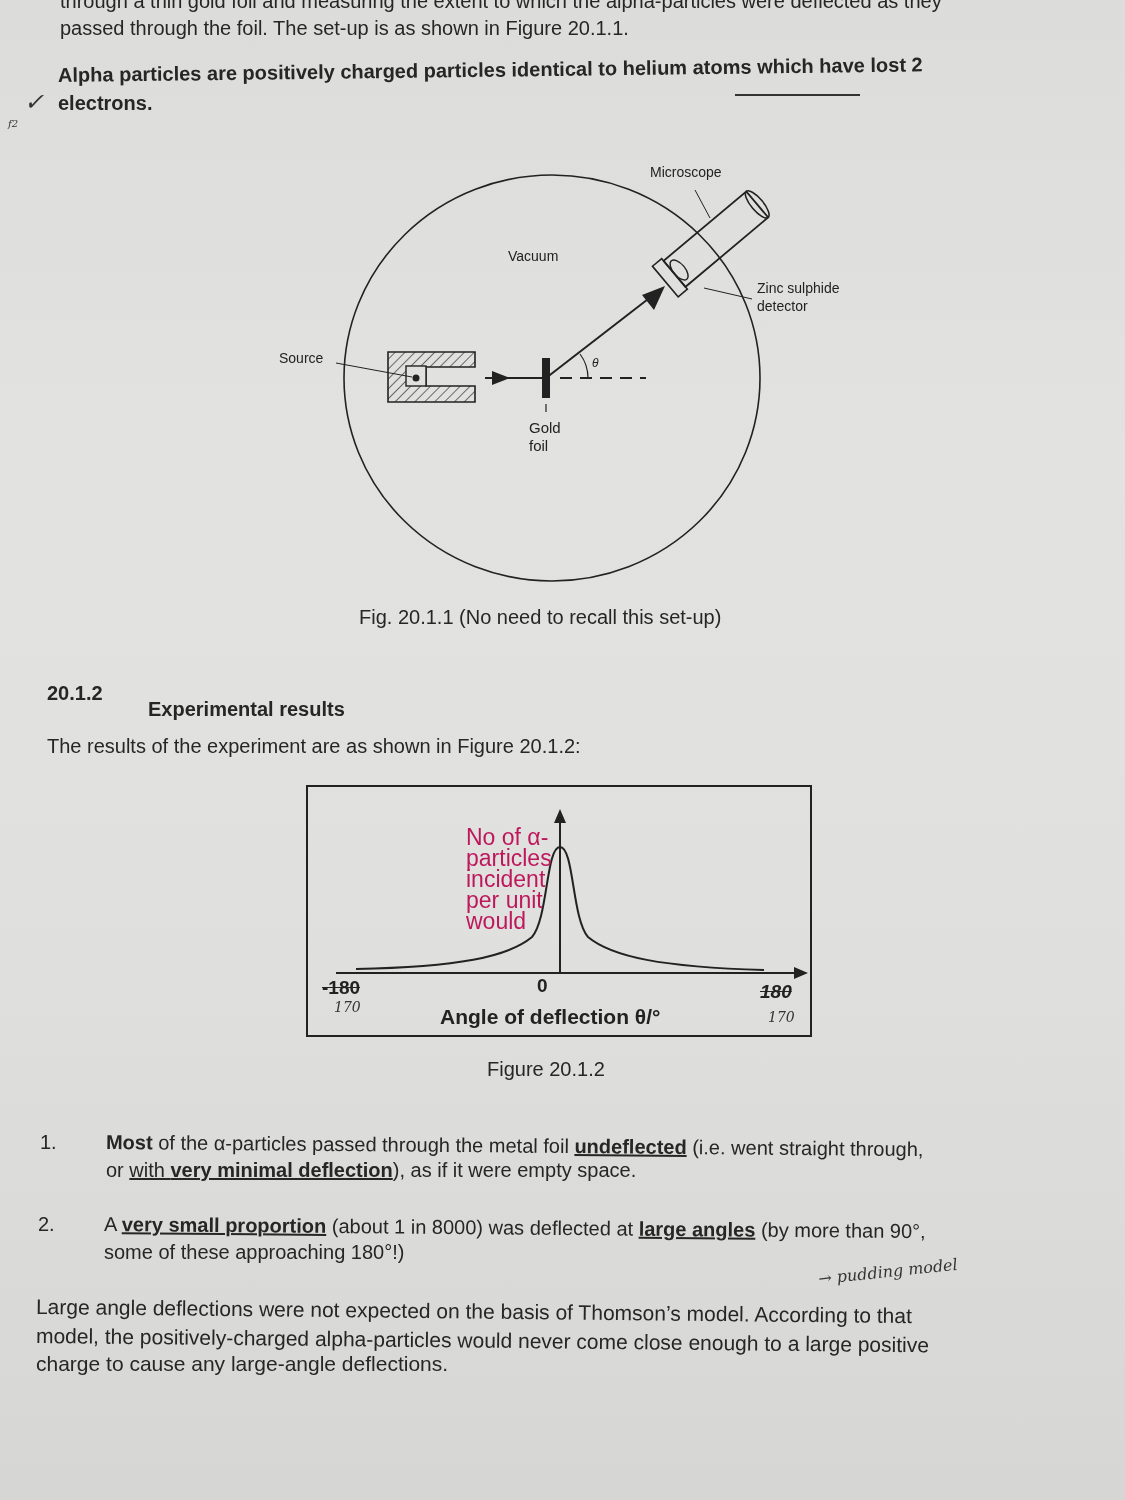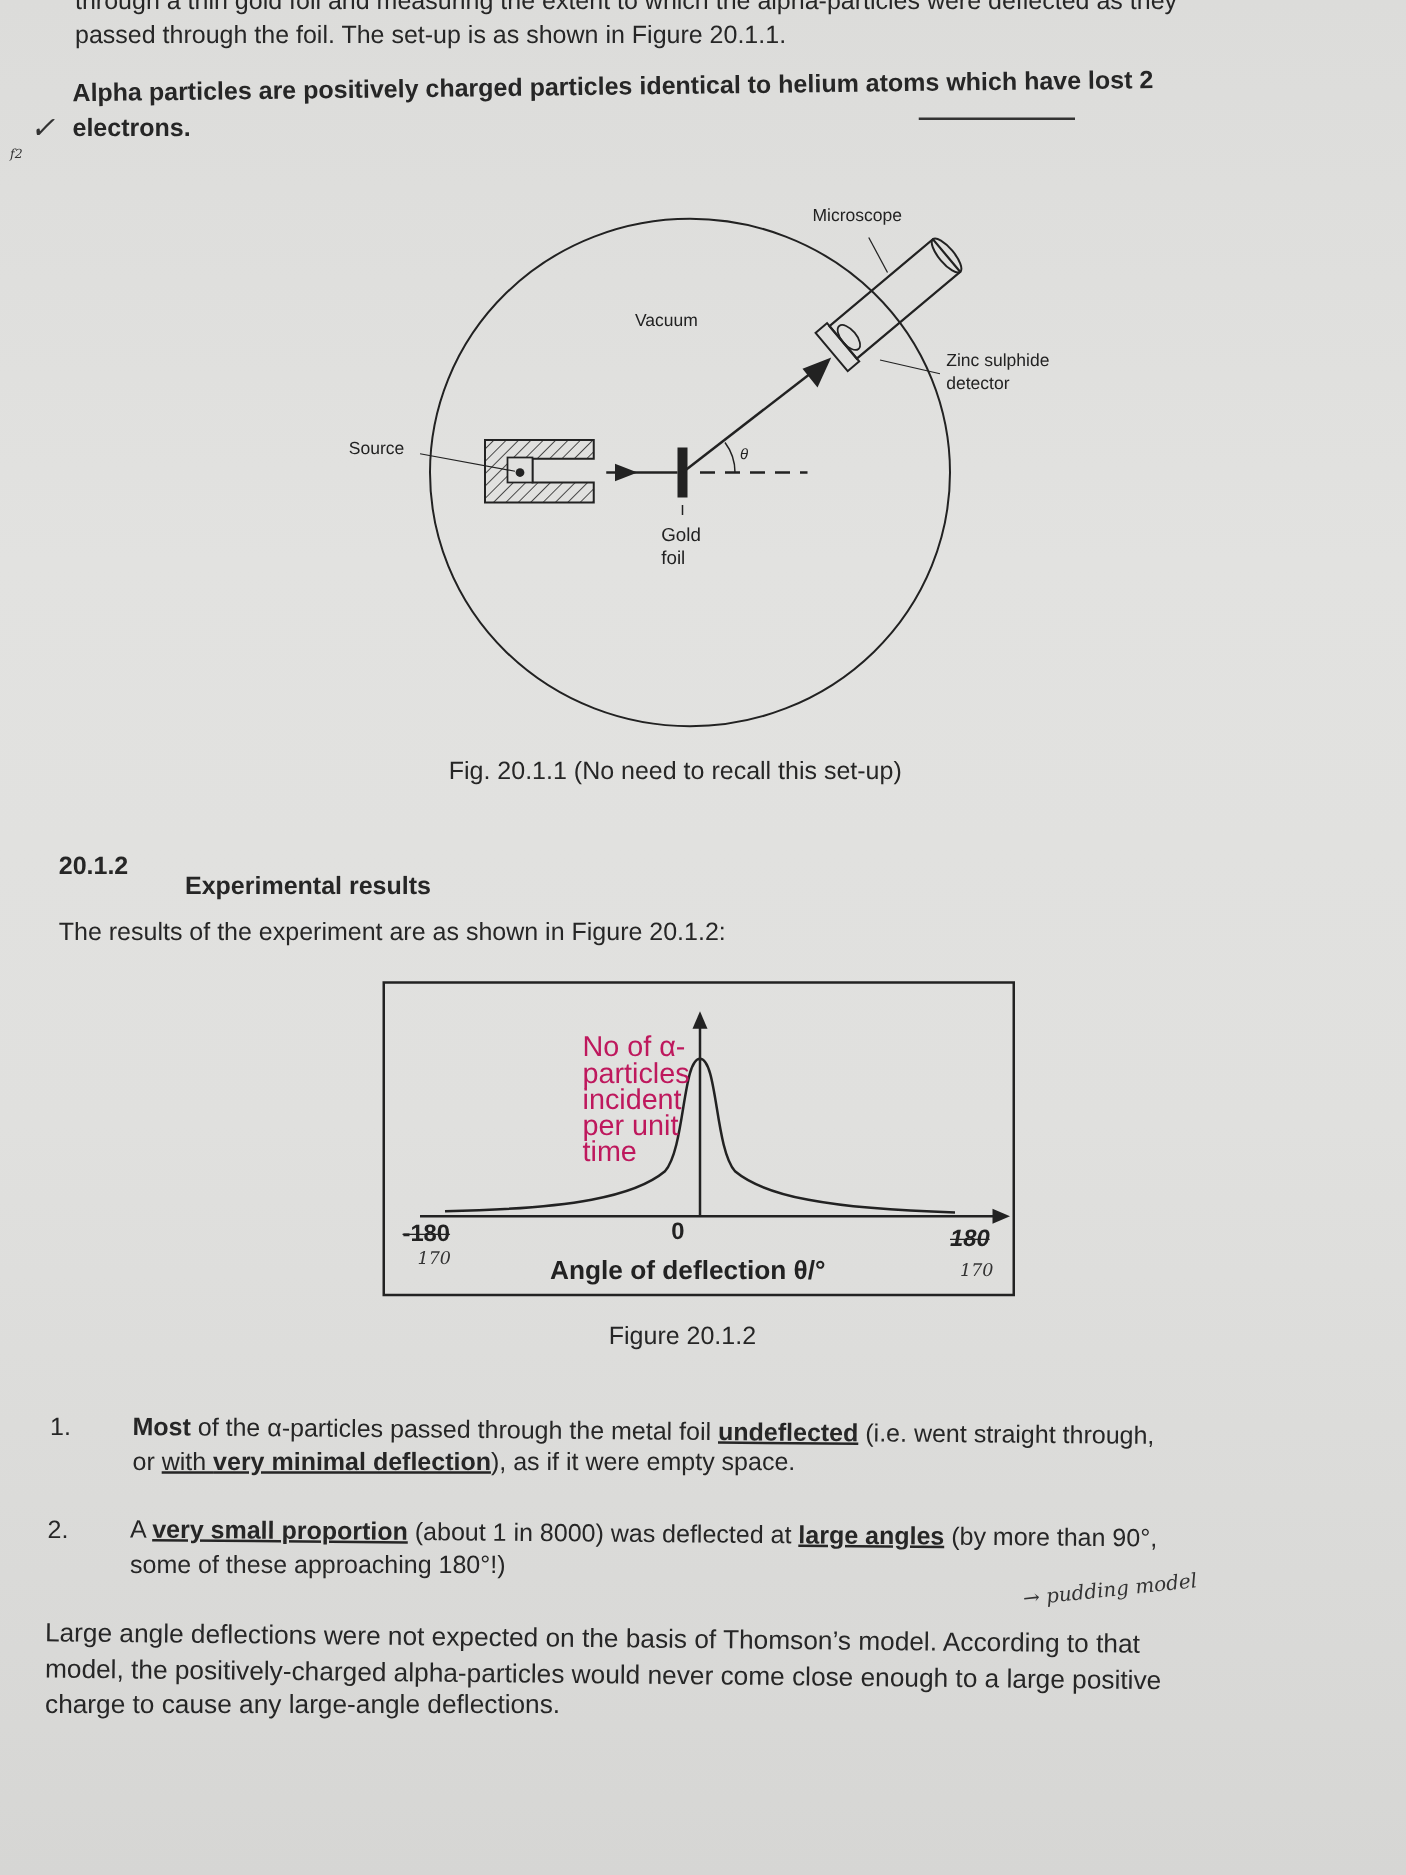--- a/index.html
+++ b/index.html
@@ -91,21 +91,21 @@
     <line x1="252" y1="186" x2="252" y2="34" stroke="#222" stroke-width="2"></line>
     <polygon points="252,22 246,36 258,36" fill="#222"></polygon>
 
     <path d="M48 182 C 150 180, 200 170, 224 150 C 240 132, 238 60, 252 60 C 266 60, 264 132, 280 150 C 304 170, 354 180, 456 183" fill="none" stroke="#222" stroke-width="2"></path>
   </svg>
   <div class="abs" style="left:158px;top:16px;font-size:23px;line-height:21px;color:#be185d;margin-top:24px;">
     <div>No of α-</div>
     <div>particles</div>
     <div>incident</div>
     <div>per unit</div>
-    <div>time</div>
+    <div>would</div>
   </div>
   <div class="abs bold" style="left:14px;top:190px;font-size:19px;text-decoration:line-through;">-180</div>
   <div class="abs bold" style="left:229px;top:188px;font-size:19px;">0</div>
   <div class="abs bold" style="left:452px;top:194px;font-size:19px;text-decoration:line-through;font-style:italic;">180</div>
   <div class="abs hand" style="left:26px;top:212px;font-size:14px;">170</div>
   <div class="abs hand" style="left:460px;top:222px;font-size:14px;">170</div>
   <div class="abs" style="left:132px;top:218px;font-size:21px;font-weight:bold;">Angle of deflection θ/°</div>
 </div>
 <div class="abs t" style="left:487px;top:1056px;">Figure 20.1.2</div>
 

